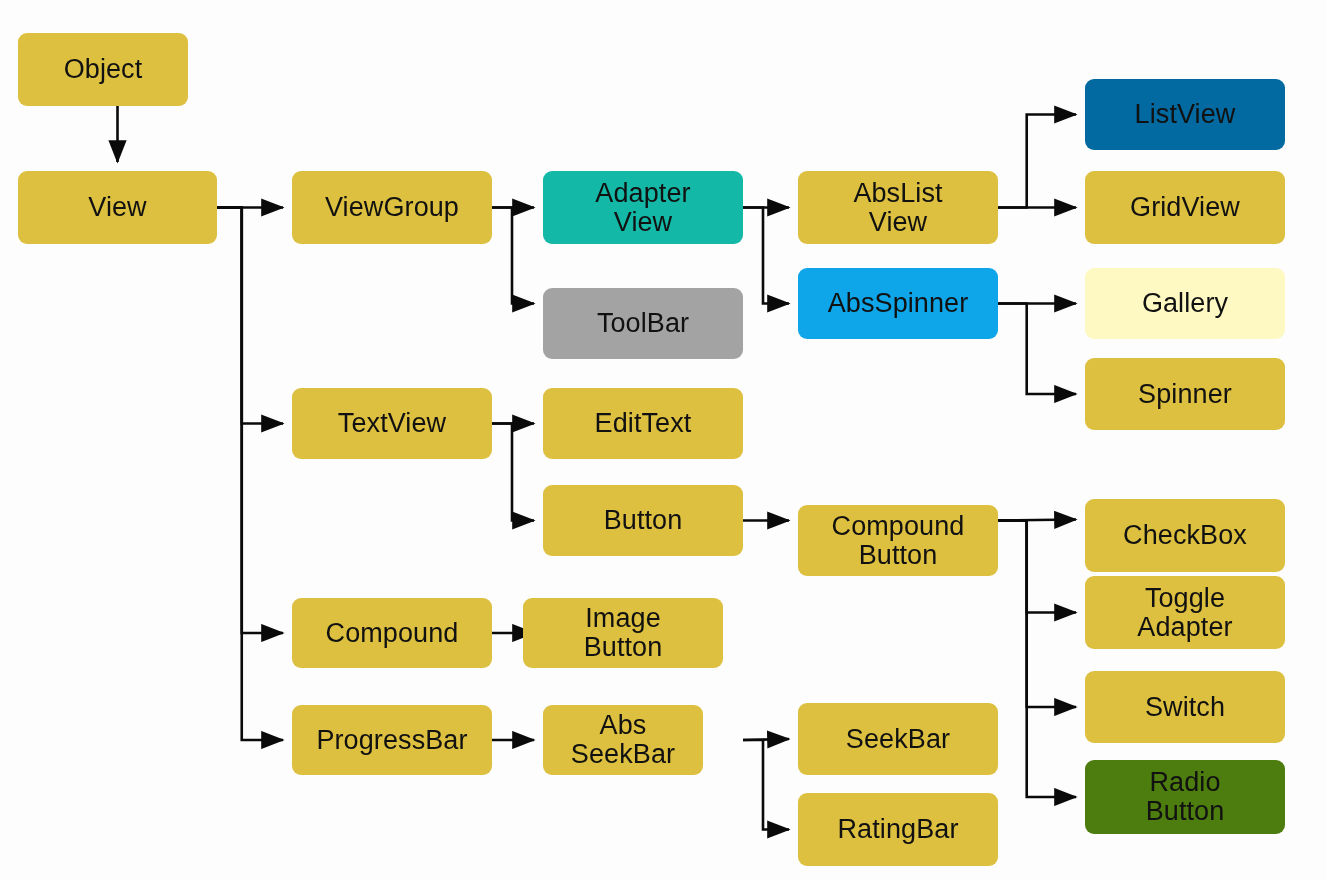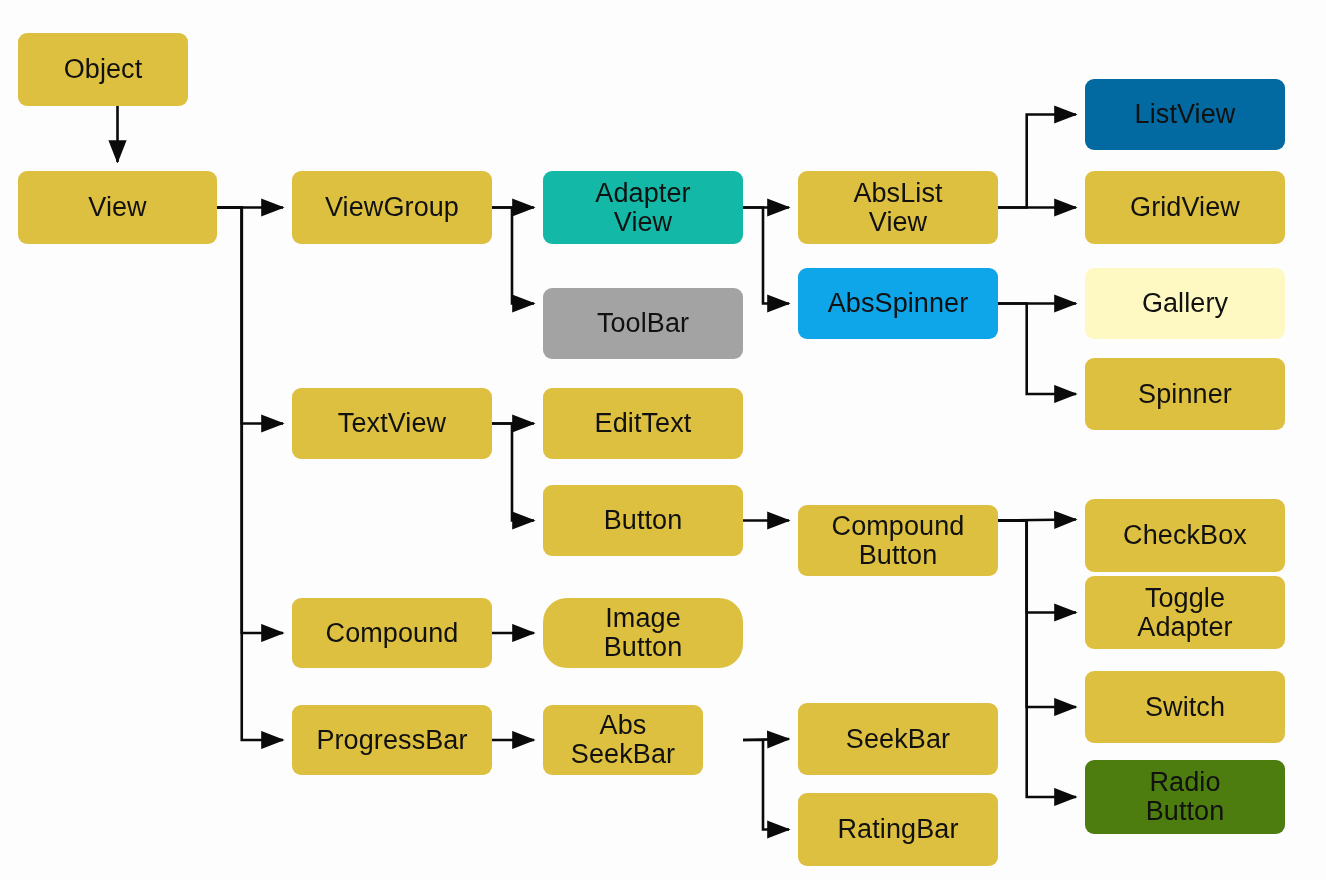--- a/index.html
+++ b/index.html
@@ -102,21 +102,21 @@
       <div class="node" style="left: 543px; top: 485px; width: 200px; height: 71px; background: rgb(221, 192, 63); color: rgb(17, 17, 17);">Button</div>
       <div class="node" style="left: 798px; top: 505px; width: 200px; height: 71px; background: rgb(221, 192, 63); color: rgb(17, 17, 17);">Compound
 Button</div>
       <div class="node" style="left: 1085px; top: 483px; width: 200px; height: 73px; background: rgb(221, 192, 63); color: rgb(17, 17, 17); margin-top: 16px;">CheckBox</div>
       <div class="node" style="left: 1085px; top: 576px; width: 200px; height: 73px; background: rgb(221, 192, 63); color: rgb(17, 17, 17);">Toggle
 Adapter</div>
       <div class="node" style="left: 1085px; top: 671px; width: 200px; height: 72px; background: rgb(221, 192, 63); color: rgb(17, 17, 17);">Switch</div>
       <div class="node" style="left: 1085px; top: 760px; width: 200px; height: 74px; background: #4d7c0f; color: rgb(17, 17, 17);">Radio
 Button</div>
       <div class="node" style="left: 292px; top: 598px; width: 200px; height: 70px; background: rgb(221, 192, 63); color: rgb(17, 17, 17);">Compound</div>
-      <div class="node" style="left: 543px; top: 598px; width: 200px; height: 70px; background: rgb(221, 192, 63); color: rgb(17, 17, 17); border-radius: 24px;">Image
+      <div class="node" style="left: 523px; top: 598px; width: 200px; height: 70px; background: rgb(221, 192, 63); color: rgb(17, 17, 17);">Image
 Button</div>
       <div class="node" style="left: 292px; top: 705px; width: 200px; height: 70px; background: rgb(221, 192, 63); color: rgb(17, 17, 17);">ProgressBar</div>
       <div class="node" style="left: 543px; top: 705px; width: 160px; height: 70px; background: rgb(221, 192, 63); color: rgb(17, 17, 17);">Abs
 SeekBar</div>
       <div class="node" style="left: 798px; top: 703px; width: 200px; height: 72px; background: rgb(221, 192, 63); color: rgb(17, 17, 17);">SeekBar</div>
       <div class="node" style="left: 798px; top: 793px; width: 200px; height: 73px; background: rgb(221, 192, 63); color: rgb(17, 17, 17);">RatingBar</div>
     </div>
 </div>
 
 </body></html>

